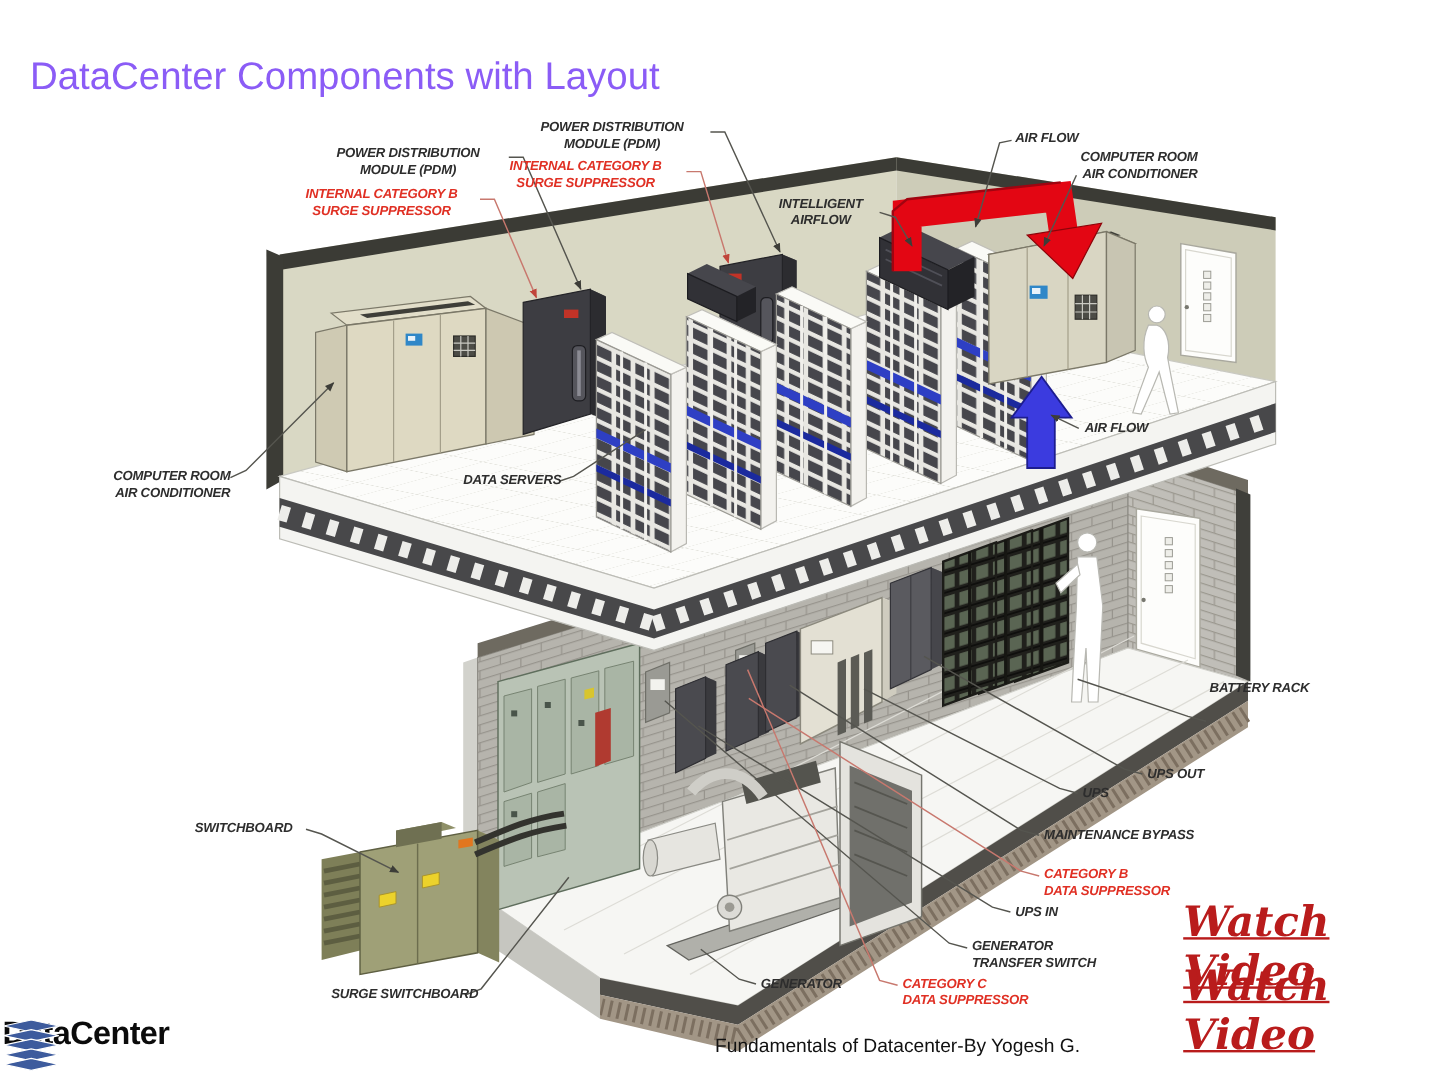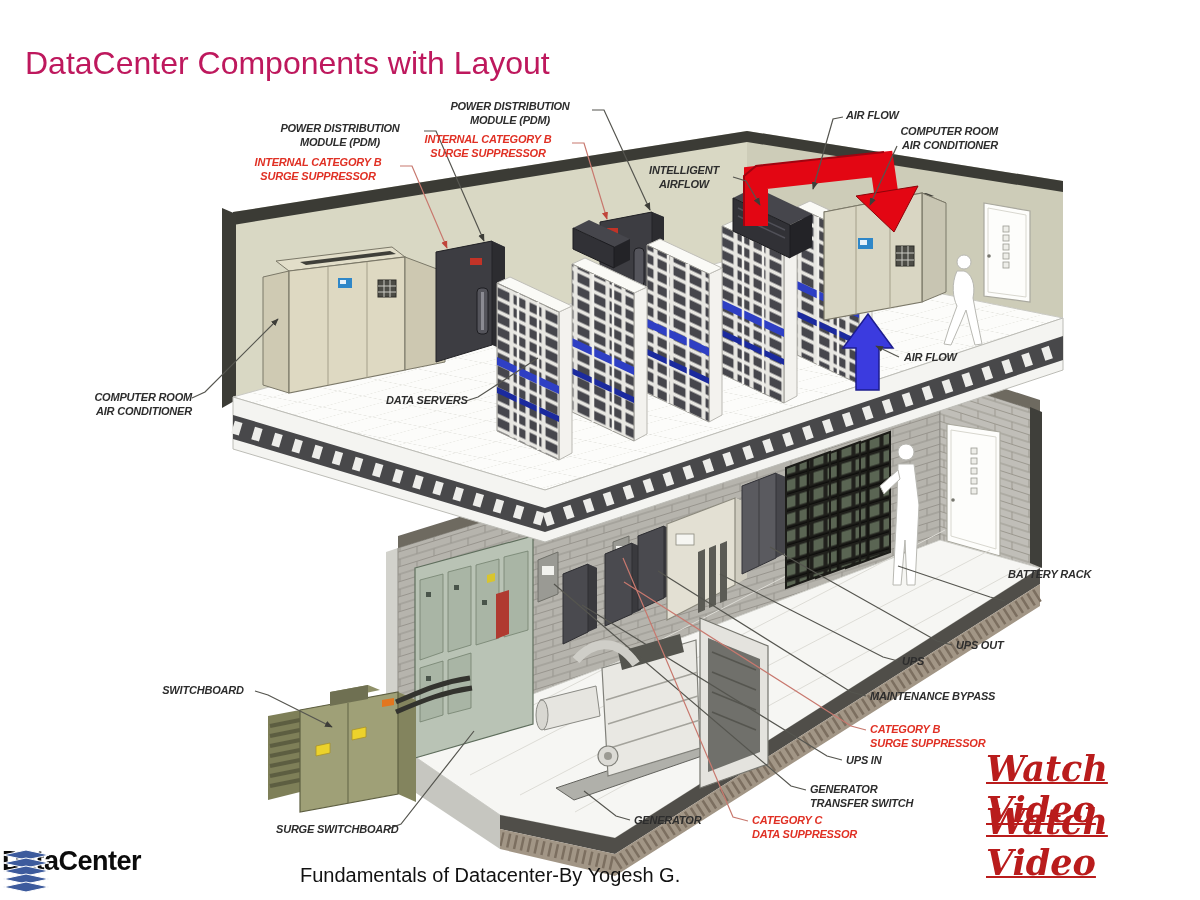--- a/index.html
+++ b/index.html
@@ -1,32 +1,32 @@
 <!DOCTYPE html>
 <html><head>
 <meta charset="utf-8">
 <style>
   html,body{margin:0;padding:0;background:#fff;}
   .stage{position:relative;width:1200px;height:900px;background:#fff;overflow:hidden;
          font-family:"Liberation Sans",sans-serif;}
   .stage svg{position:absolute;left:0;top:0;}
-  .page-title{position:absolute;left:25px;top:24px;font-size:32px;color:#be185d;
+  .page-title{position:absolute;left:25px;top:24px;font-size:32px;color:#8b5cf6;
               letter-spacing:0px;font-weight:400;}
   .lbl{position:absolute;font-size:11px;line-height:1.25;font-weight:bold;font-style:italic;
        color:#2d2d2d;white-space:pre-line;letter-spacing:-0.2px;}
   .lbl.red{color:#e03024;}
   .ra{text-align:center;}
   .ctr{text-align:right;}
   .watch{position:absolute;width:180px;font-family:"DejaVu Serif",serif;font-style:italic;
          font-weight:bold;font-size:35px;color:#b91c1c;text-decoration:underline;
          text-decoration-thickness:2px;cursor:pointer;}
   .logo{position:absolute;left:2px;top:846px;display:flex;align-items:center;gap:2px;}
   .logo .logo-text{font-size:27px;font-weight:bold;color:#0b0b0b;letter-spacing:-0.5px;}
-  .footer{position:absolute;left:300px;top:864px;width:600px;text-align:left;
-          font-size:20px;color:#111;}
+  .footer{position:absolute;left:300px;top:864px;width:600px;text-align:right;
+          font-size:16px;color:#111;}
 </style>
 </head>
 <body>
 
 <div class="stage">
 
 <svg width="1200" height="900" viewBox="0 0 1200 900">
   <defs>
     <pattern id="gridU" width="40" height="40" patternUnits="userSpaceOnUse" patternTransform="matrix(1,-0.276,0.62,0.124,0,0)">
       <path d="M0 0H40M0 0V40" stroke="#dbdbd4" stroke-width="1.2" fill="none"></path>
@@ -382,21 +382,21 @@
 AIRFLOW</div>
 <div class="lbl ctr" style="left:80px;top:391px;width:112px">COMPUTER ROOM
 AIR CONDITIONER</div>
 <div class="lbl" style="left:386px;top:394px;width:110px">DATA SERVERS</div>
 <div class="lbl" style="left:904px;top:351px;width:80px">AIR FLOW</div>
 <div class="lbl" style="left:1008px;top:568px;width:110px">BATTERY RACK</div>
 <div class="lbl" style="left:956px;top:639px;width:80px">UPS OUT</div>
 <div class="lbl" style="left:902px;top:655px;width:60px">UPS</div>
 <div class="lbl" style="left:870px;top:690px;width:150px">MAINTENANCE BYPASS</div>
 <div class="lbl red" style="left:870px;top:723px;width:130px">CATEGORY B
-SURGE SUPPRESSOR</div>
+DATA SUPPRESSOR</div>
 <div class="lbl" style="left:846px;top:754px;width:70px">UPS IN</div>
 <div class="lbl" style="left:810px;top:783px;width:130px">GENERATOR
 TRANSFER SWITCH</div>
 <div class="lbl ra" style="left:152px;top:684px;width:102px">SWITCHBOARD</div>
 <div class="lbl" style="left:276px;top:823px;width:140px">SURGE SWITCHBOARD</div>
 <div class="lbl" style="left:634px;top:814px;width:90px">GENERATOR</div>
 <div class="lbl red" style="left:752px;top:814px;width:130px">CATEGORY C
 DATA SUPPRESSOR</div>
 
 <a class="watch" style="left:986px;top:748px">Watch Video</a>

